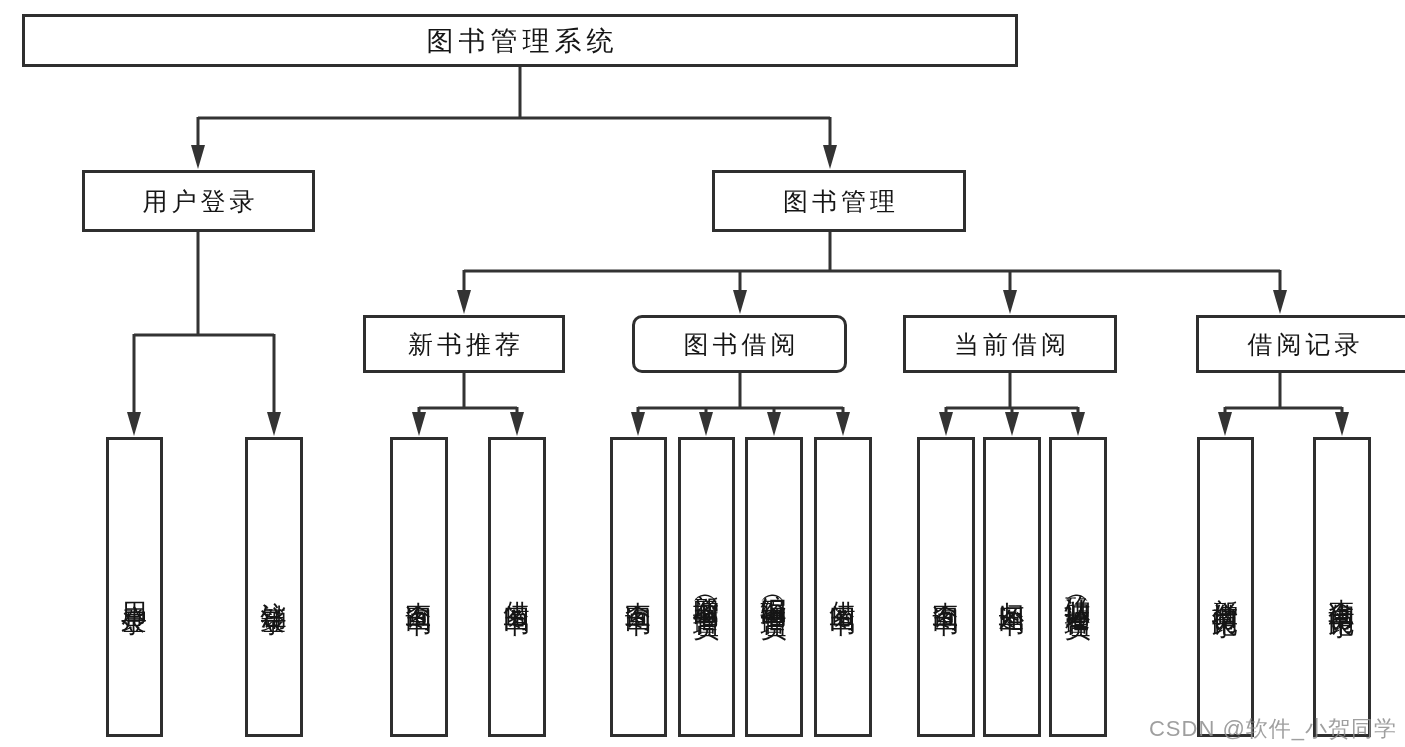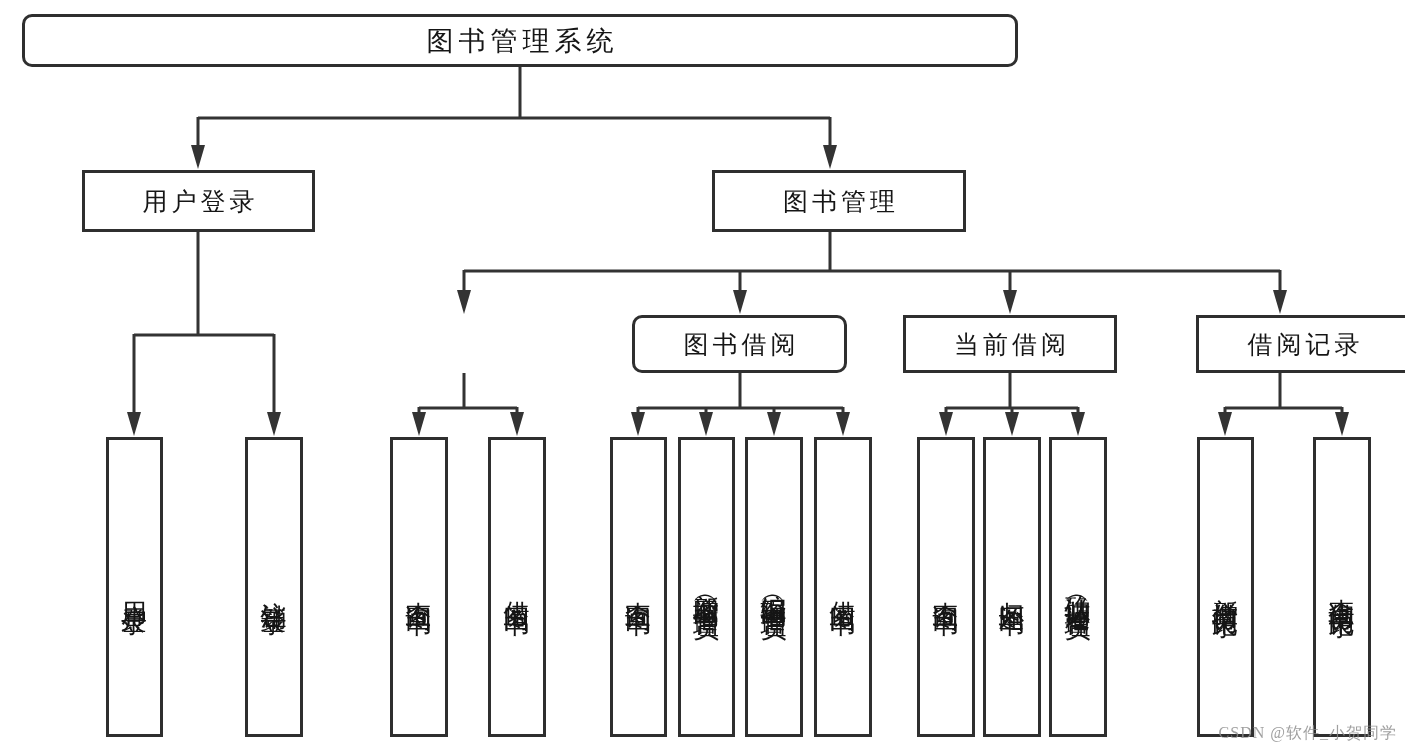--- a/index.html
+++ b/index.html
@@ -65,26 +65,25 @@
     font-size: 26px;
     line-height: 1;
     letter-spacing: 3px;
     white-space: nowrap;
   }
   .watermark {
     position: absolute;
     z-index: 5;
     right: 8px;
     bottom: 3px;
-    font-size: 16px;
+    font-size: 22px;
     letter-spacing: 1px;
     color: var(--watermark);
     opacity: 0.85;
     white-space: nowrap;
-    font-family: Liberation Serif, serif;
   }
 </style>
 </head>
 <body>
 
 <div class="canvas">
 
   <svg class="wires" viewBox="0 0 1405 747" aria-hidden="true">
     <path class="wire" d="M520 67 V118 M198 118 H830 M198 117 V150 M830 117 V150"></path>
     <path class="wire" d="M198 232 V335 M134 335 H274 M134 334 V416 M274 334 V416"></path>
@@ -109,31 +108,34 @@
       <polygon points="767,412 781,412 774,436"></polygon>
       <polygon points="836,412 850,412 843,436"></polygon>
       <polygon points="939,412 953,412 946,436"></polygon>
       <polygon points="1005,412 1019,412 1012,436"></polygon>
       <polygon points="1071,412 1085,412 1078,436"></polygon>
       <polygon points="1218,412 1232,412 1225,436"></polygon>
       <polygon points="1335,412 1349,412 1342,436"></polygon>
     </g>
   </svg>
 
-  <div class="hbox root" style="left:22px; top:14px; width:996px; height:53px;border-radius:10px;">
+  <div class="hbox root" style="left:22px; top:14px; width:996px; height:53px;">
     <span>图书管理系统</span>
   </div>
 
   <div class="hbox" style="left:82px; top:170px; width:233px; height:62px;">
     <span>用户登录</span>
   </div>
   <div class="hbox" style="left:712px; top:170px; width:254px; height:62px;">
     <span>图书管理</span>
   </div>
 
+  <div class="hbox" style="left:363px; top:315px; width:202px; height:58px;">
+    <span>新书推荐</span>
+  </div>
   <div class="hbox" style="left:632px; top:315px; width:215px; height:58px;border-radius:10px;">
     <span>图书借阅</span>
   </div>
   <div class="hbox" style="left:903px; top:315px; width:214px; height:58px;">
     <span>当前借阅</span>
   </div>
   <div class="hbox" style="left:1172px; top:315px; width:215px; height:58px;margin-left:24px;">
     <span>借阅记录</span>
   </div>
 

